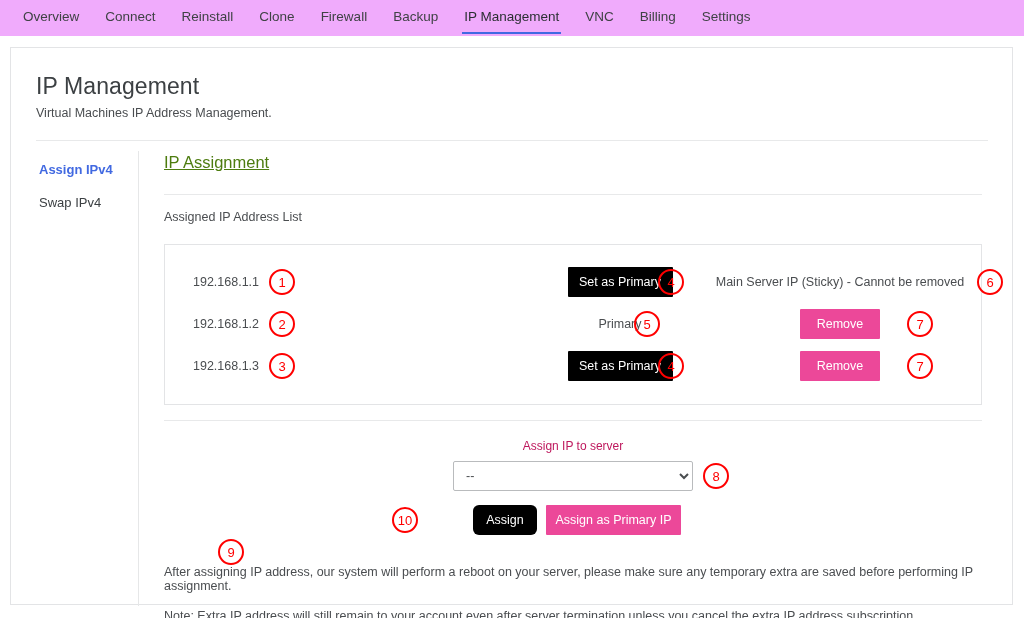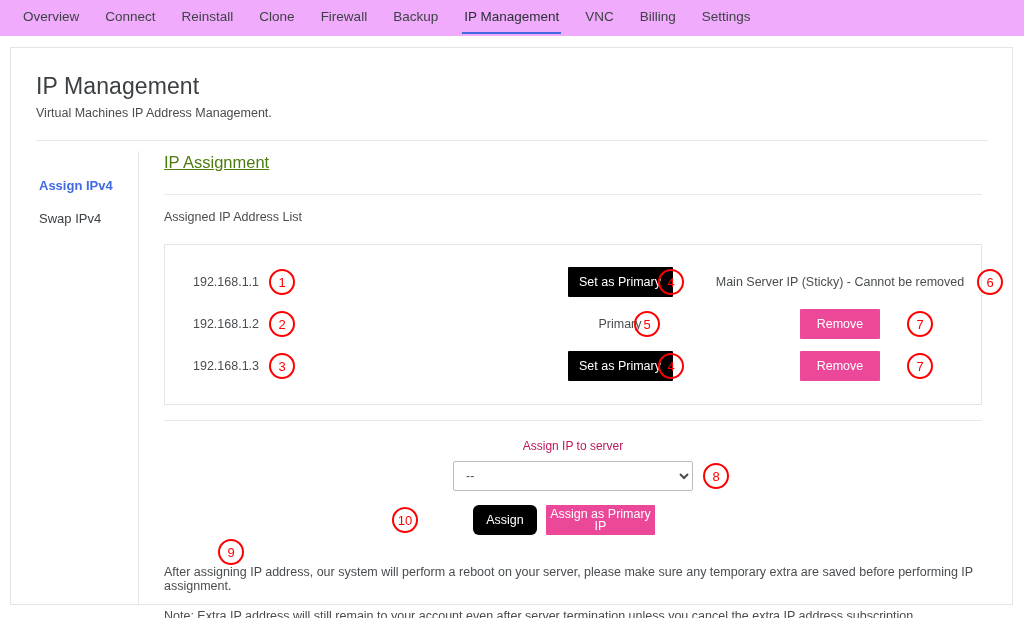--- a/index.html
+++ b/index.html
@@ -85,21 +85,21 @@
     top: 92px;
     width: 952px;
     height: 1px;
     background: #e8e9ea;
   }
 
   
   .side {
     position: absolute;
     left: 0px;
-    top: 121px;
+    top: 105px;
     width: 127px;
   }
   .side-item {
     font-size: 13px;
     padding: 9px 0 9px 28px;
     color: #3c4043;
     cursor: pointer;
   }
   .side-item.active {
     color: #4169E1;
@@ -244,21 +244,21 @@
   }
   .btn-row {
     margin-top: 14px;
     position: relative;
     display: flex;
     justify-content: flex-start;
     padding-left: 309px;
     gap: 9px;
   }
   .btn-assign { width: 64px; height: 30px; border-radius: 6px; }
-  .btn-assign-primary { width: 109px; height: 30px; }
+  .btn-assign-primary { width: 135px; height: 30px; }
 
   
   .note {
     width: 818px;
     font-size: 12.5px;
     color: #4a4d50;
   }
   .note-1 { margin-top: 30px; }
   .note-2 { margin-top: 16px; }
 

